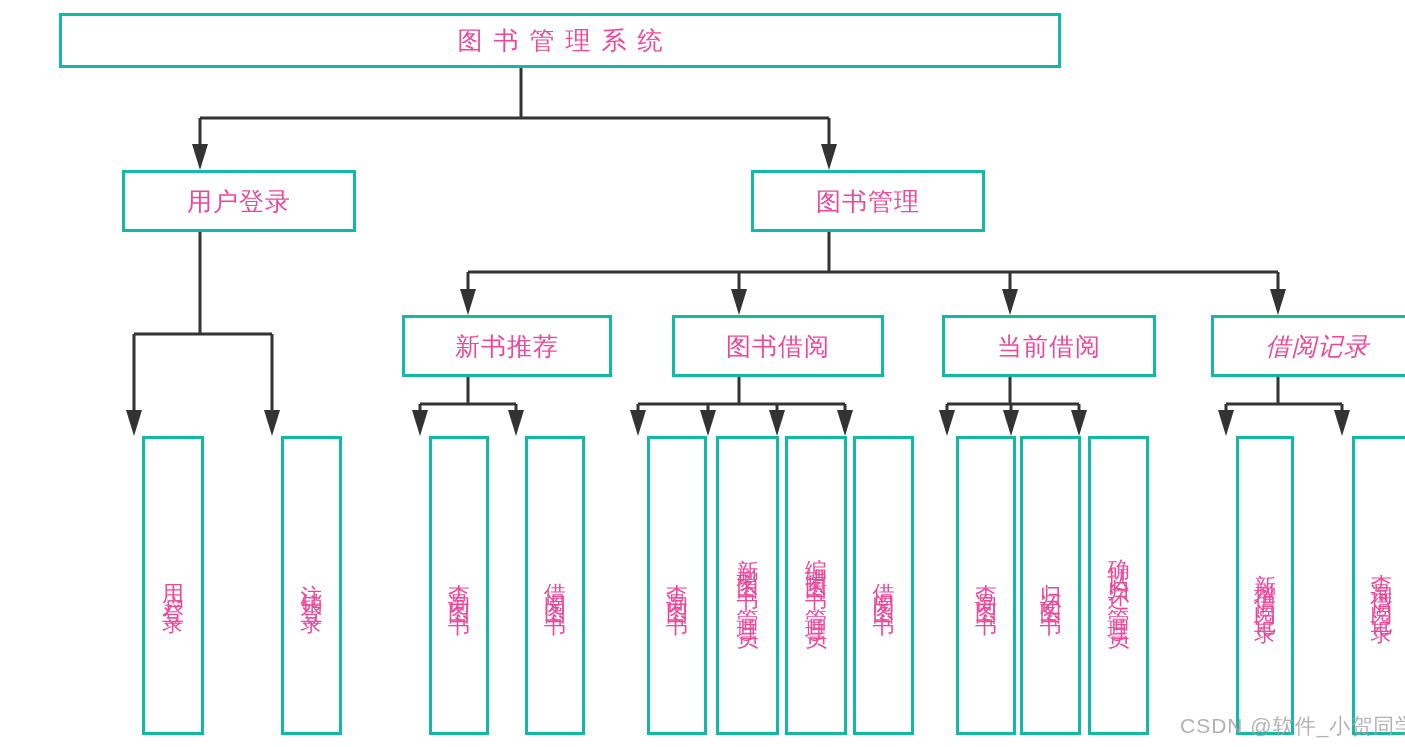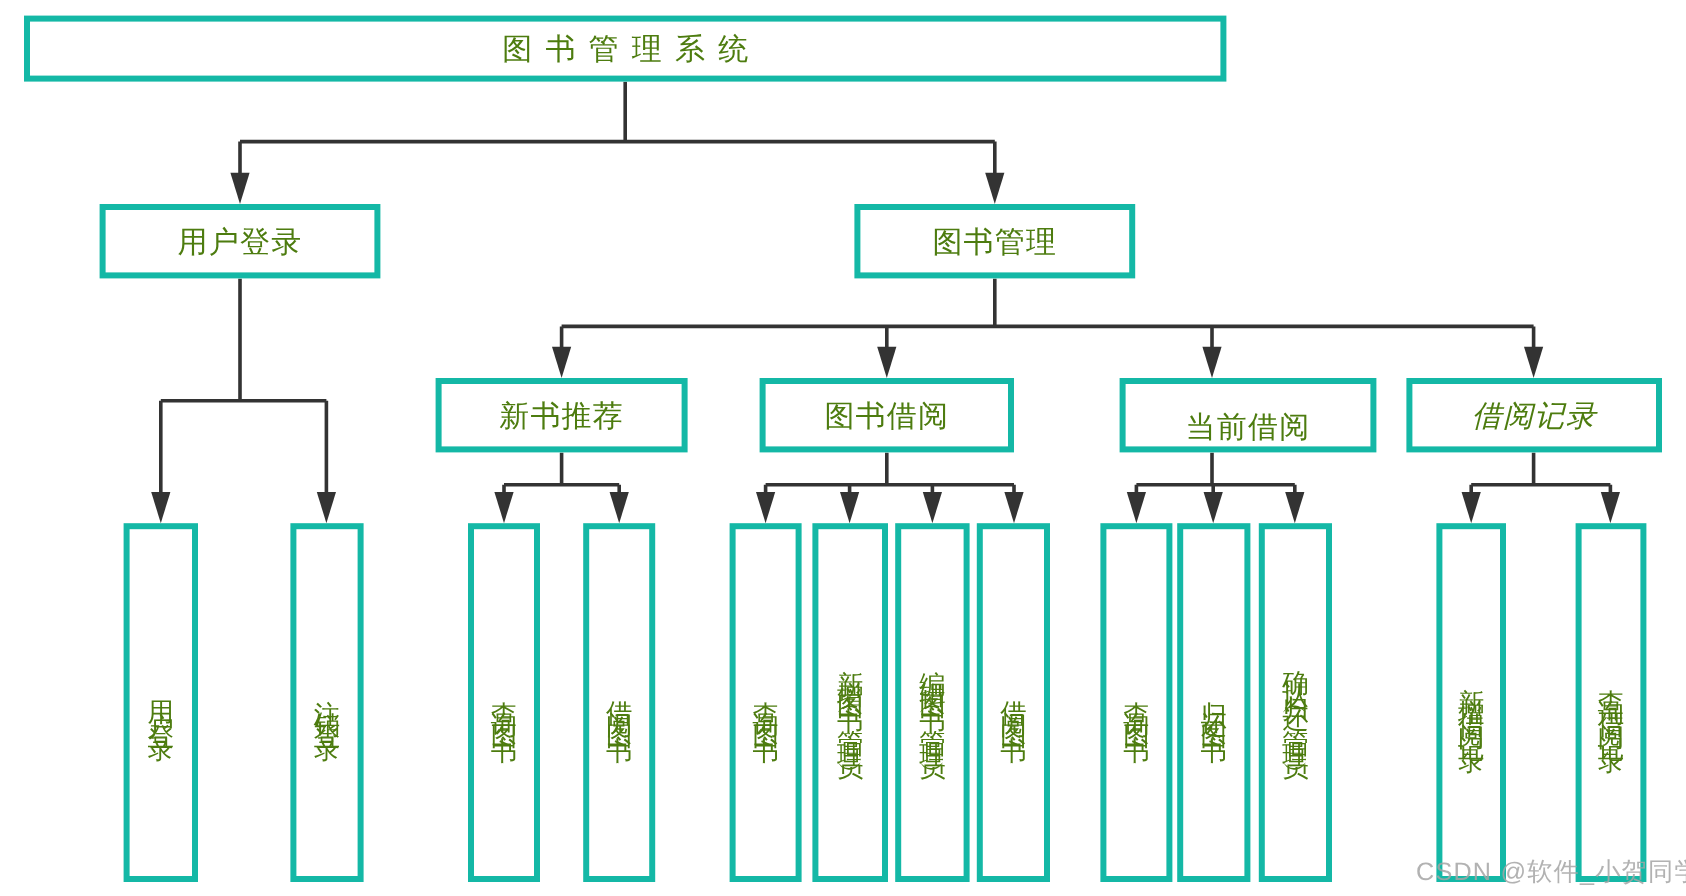--- a/index.html
+++ b/index.html
@@ -26,27 +26,28 @@
     stroke-width: 3;
     fill: none;
   }
   .connectors polygon {
     fill: #333333;
     stroke: none;
   }
   .box {
     position: absolute;
     box-sizing: border-box;
-    border: 5px solid #14b8a6;
+    border: 3px solid #14b8a6;
     background: #ffffff;
-    color: #4d7c0f;
+    color: #ec4899;
     display: flex;
     align-items: center;
     justify-content: center;
     z-index: 2;
+    margin-left: 39px;
   }
   .hbox {
     font-size: 25px;
     letter-spacing: 1px;
   }
   .hbox.root {
     letter-spacing: 11px;
     padding-left: 11px; 
   }
   .leaf .vtext {
@@ -122,21 +123,21 @@
   <div class="box hbox" style="left:712px; top:170px; width:234px; height:62px;">
     <span>图书管理</span>
   </div>
 
   <div class="box hbox" style="left:363px; top:315px; width:210px; height:62px;">
     <span>新书推荐</span>
   </div>
   <div class="box hbox" style="left:633px; top:315px; width:212px; height:62px;">
     <span>图书借阅</span>
   </div>
-  <div class="box hbox" style="left:933px; top:315px; width:214px; height:62px;align-items:flex-end;">
+  <div class="box hbox" style="left:903px; top:315px; width:214px; height:62px;">
     <span>当前借阅</span>
   </div>
   <div class="box hbox" style="left:1172px; top:315px; width:213px; height:62px;font-style:italic;">
     <span>借阅记录</span>
   </div>
 
   <div class="box leaf" style="left:103px; top:436px; width:62px; height:299px;">
     <span class="vtext">用户登录</span>
   </div>
   <div class="box leaf" style="left:242px; top:436px; width:61px; height:299px;">

